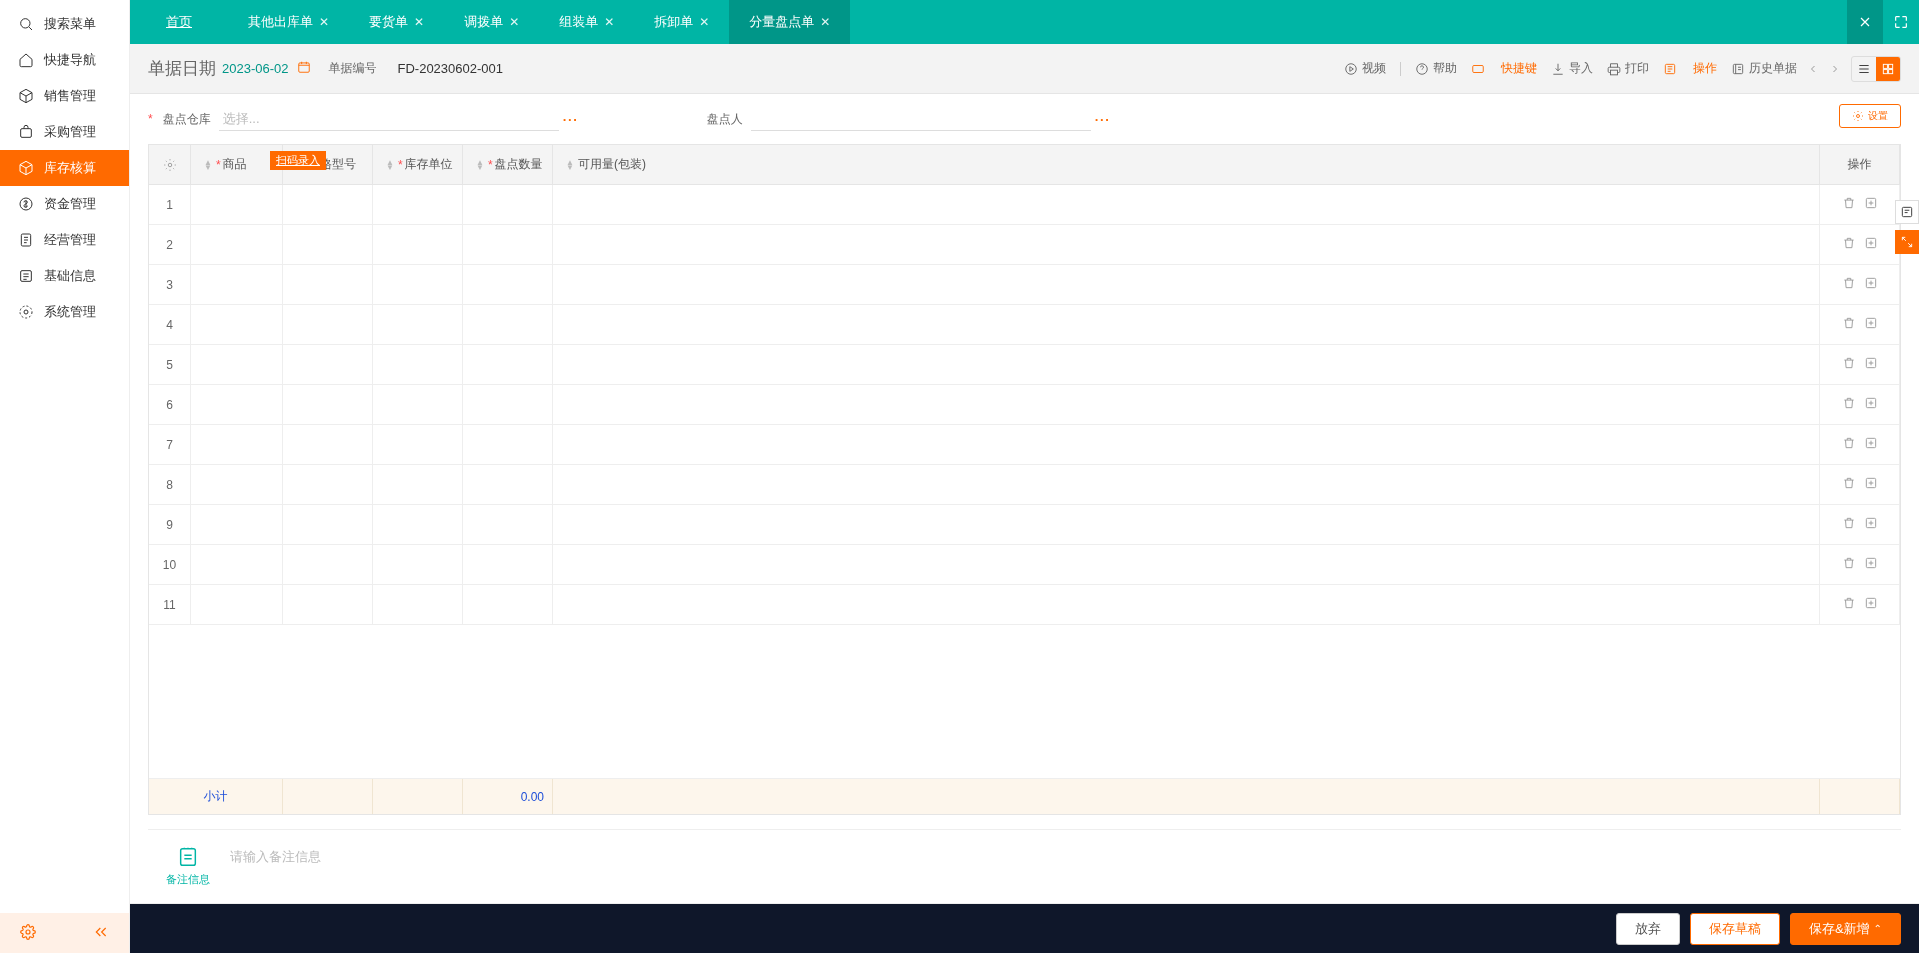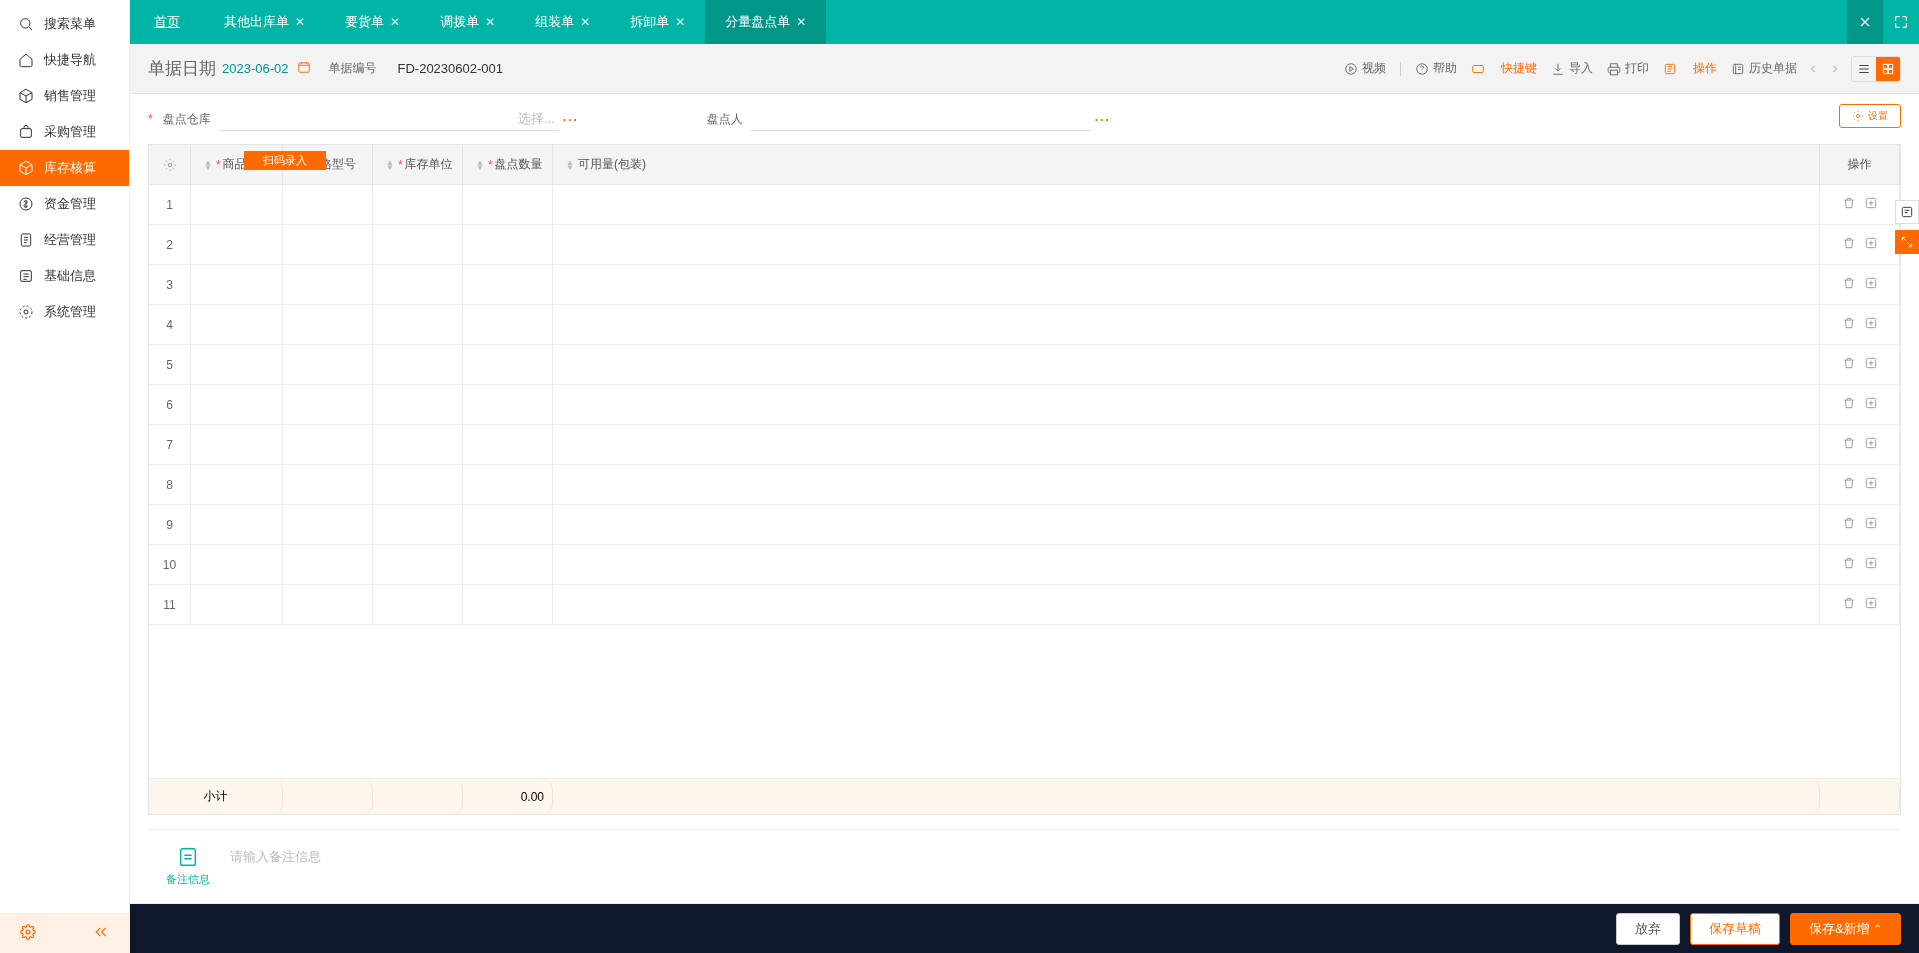--- a/index.html
+++ b/index.html
@@ -13,21 +13,21 @@
   .side-item.active { background:#ff6a00; color:#fff; font-weight:500;}
   .side-item .ic { width:16px; height:16px; display:flex; align-items:center; justify-content:center; color:inherit; }
   .side-item .ic svg { width:16px; height:16px; stroke:currentColor; fill:none; stroke-width:1.5;}
   .sidebar-foot { height:40px; background:#fff0e6; display:flex; align-items:center; justify-content:space-between; padding:0 20px;}
   .sidebar-foot svg { width:16px; height:16px; stroke:#ff6a00; stroke-width:1.8; fill:none; cursor:pointer;}
   
   
   .main { flex:1; display:flex; flex-direction:column; min-width:0;}
   .tabs { height:44px; background:#00b5a5; display:flex; align-items:stretch; color:#fff;}
   .tab { display:flex; align-items:center; padding:0 20px; gap:6px; cursor:pointer; font-size:13px;}
-  .tab.home { padding:0 24px;text-decoration:underline;}
+  .tab.home { padding:0 36px;text-decoration:underline;}
   .tab.active-tab { background:#009688;}
   .tab .x { font-size:12px; opacity:.9;}
   .tabs-spacer { flex:1; }
   .tabs-right { display:flex; align-items:center; gap:0;}
   .tabs-right .tctl { width:36px; height:44px; display:flex; align-items:center; justify-content:center; cursor:pointer; color:#fff;}
   .tabs-right .tctl svg { width:16px; height:16px; stroke:#fff; fill:none; stroke-width:1.8;}
   .tabs-right .tctl.dark { background:#009688;}
   
   
   .topbar { height:50px; background:#f3f3f3; display:flex; align-items:center; padding:0 18px; border-bottom:1px solid #e5e5e5;}
@@ -48,54 +48,54 @@
   .topbar .view-toggle div.active { background:#ff6a00; color:#fff;}
   .topbar .view-toggle svg { width:14px; height:14px; stroke:currentColor; fill:none; stroke-width:1.6;}
   
   
   .content { flex:1; background:#fff; margin:0; padding:0 18px; display:flex; flex-direction:column; min-height:0; position:relative;}
   
   .form-row { height:50px; display:flex; align-items:center; gap:30px;}
   .field { display:flex; align-items:center; position:relative;}
   .field .star { color:#ff4d4f; margin-right:4px; font-size:12px;}
   .field .flbl { color:#666; font-size:12px; width:54px; text-align:right; margin-right:8px;}
-  .field input { border:none; border-bottom:1px solid #ddd; width:340px; padding:4px 4px; font-size:13px; outline:none; background:transparent;text-align:right;}
+  .field input { border:none; border-bottom:1px solid #ddd; width:340px; padding:4px 4px; font-size:13px; outline:none; background:transparent;}
   .field input::placeholder{ color:#bbb;}
   .field .more { color:#ff6a00; font-weight:bold; margin-left:4px; cursor:pointer; letter-spacing:1px;}
   .settings-btn { border:1px solid #ff6a00; color:#ff6a00; background:#fff; padding:4px 12px; border-radius:3px; display:flex; align-items:center; gap:4px; cursor:pointer; position:absolute; right:18px; top:10px; font-size:10px;}
   .settings-btn svg { width:12px; height:12px; stroke:#ff6a00; fill:none; stroke-width:1.8;}
   
   
   .table-wrap { border:1px solid #e5e5e5; flex:1; min-height:0; display:flex; flex-direction:column; overflow:hidden; position:relative;}
   .thead { display:flex; background:#f4f4f4; height:40px; align-items:stretch; border-bottom:1px solid #e5e5e5; font-size:12px; color:#555;}
   .th { display:flex; align-items:center; justify-content:center; border-right:1px solid #e5e5e5; position:relative;}
   .th .sort { display:flex; flex-direction:column; margin-right:4px; line-height:5px; color:#bbb; font-size:8px; margin-left:3px;}
   .th .req { color:#ff4d4f; margin-right:2px;}
   .th.left { justify-content:flex-start; padding-left:10px;}
   .col-gear { width:42px;}
   .col-prod { width:92px; position:relative;}
   .col-spec { width:90px;}
   .col-unit { width:90px;}
   .col-qty  { width:90px;}
   .col-avail{ flex:1;}
   .col-ops  { width:80px;}
-  .scan-badge { position:absolute; right:-44px; top:6px; background:#ff6a00; color:#fff; font-size:11px; padding:2px 19px; z-index:2;}
+  .scan-badge { position:absolute; right:-44px; top:6px; background:#ff6a00; color:#fff; font-size:11px; padding:2px 6px; z-index:2;text-decoration:underline;}
   .scan-badge::before{ content:""; position:absolute; left:-5px; top:50%; transform:translateY(-50%); border:5px solid transparent; border-right-color:#ff6a00;}
   
   .tbody { flex:1; overflow-y:auto; overflow-x:hidden; }
   .tbody::-webkit-scrollbar{ width:8px;}
   .tbody::-webkit-scrollbar-thumb{ background:#ccc; border-radius:4px;}
   .tbody::-webkit-scrollbar-track{ background:#f0f0f0;}
   .tr { display:flex; height:40px; border-bottom:1px solid #eee; font-size:12px;}
   .td { border-right:1px solid #eee; display:flex; align-items:center; justify-content:center; color:#666;}
   .td.col-ops { gap:8px; color:#999;}
   .td.col-ops svg { width:14px; height:14px; stroke:#999; fill:none; stroke-width:1.6; cursor:pointer;}
   
   .tfoot { display:flex; height:36px; background:#fdf6ec; align-items:stretch; border-top:1px solid #eee; font-size:12px;}
-  .tfoot .td { border-right:1px solid #f0e5d1; color:#000000;border-radius:10px;}
+  .tfoot .td { border-right:1px solid #f0e5d1; color:#1d4ed8;}
   .tfoot .col-qty { justify-content:flex-end; padding-right:8px; font-weight:500;}
   
   
   .edge { position:fixed; right:0; top:200px; width:24px; display:flex; flex-direction:column; gap:6px;}
   .edge div { width:24px; height:24px; background:#fff; border:1px solid #ddd; display:flex; align-items:center; justify-content:center; cursor:pointer;}
   .edge div.active { background:#ff6a00; border-color:#ff6a00; color:#fff;}
   .edge svg { width:14px; height:14px; stroke:currentColor; fill:none; stroke-width:1.6;}
   
   
   .remark { background:#fff; border-top:1px solid #eee; padding:16px 18px; display:flex; align-items:flex-start; gap:18px; margin-top:14px;}

